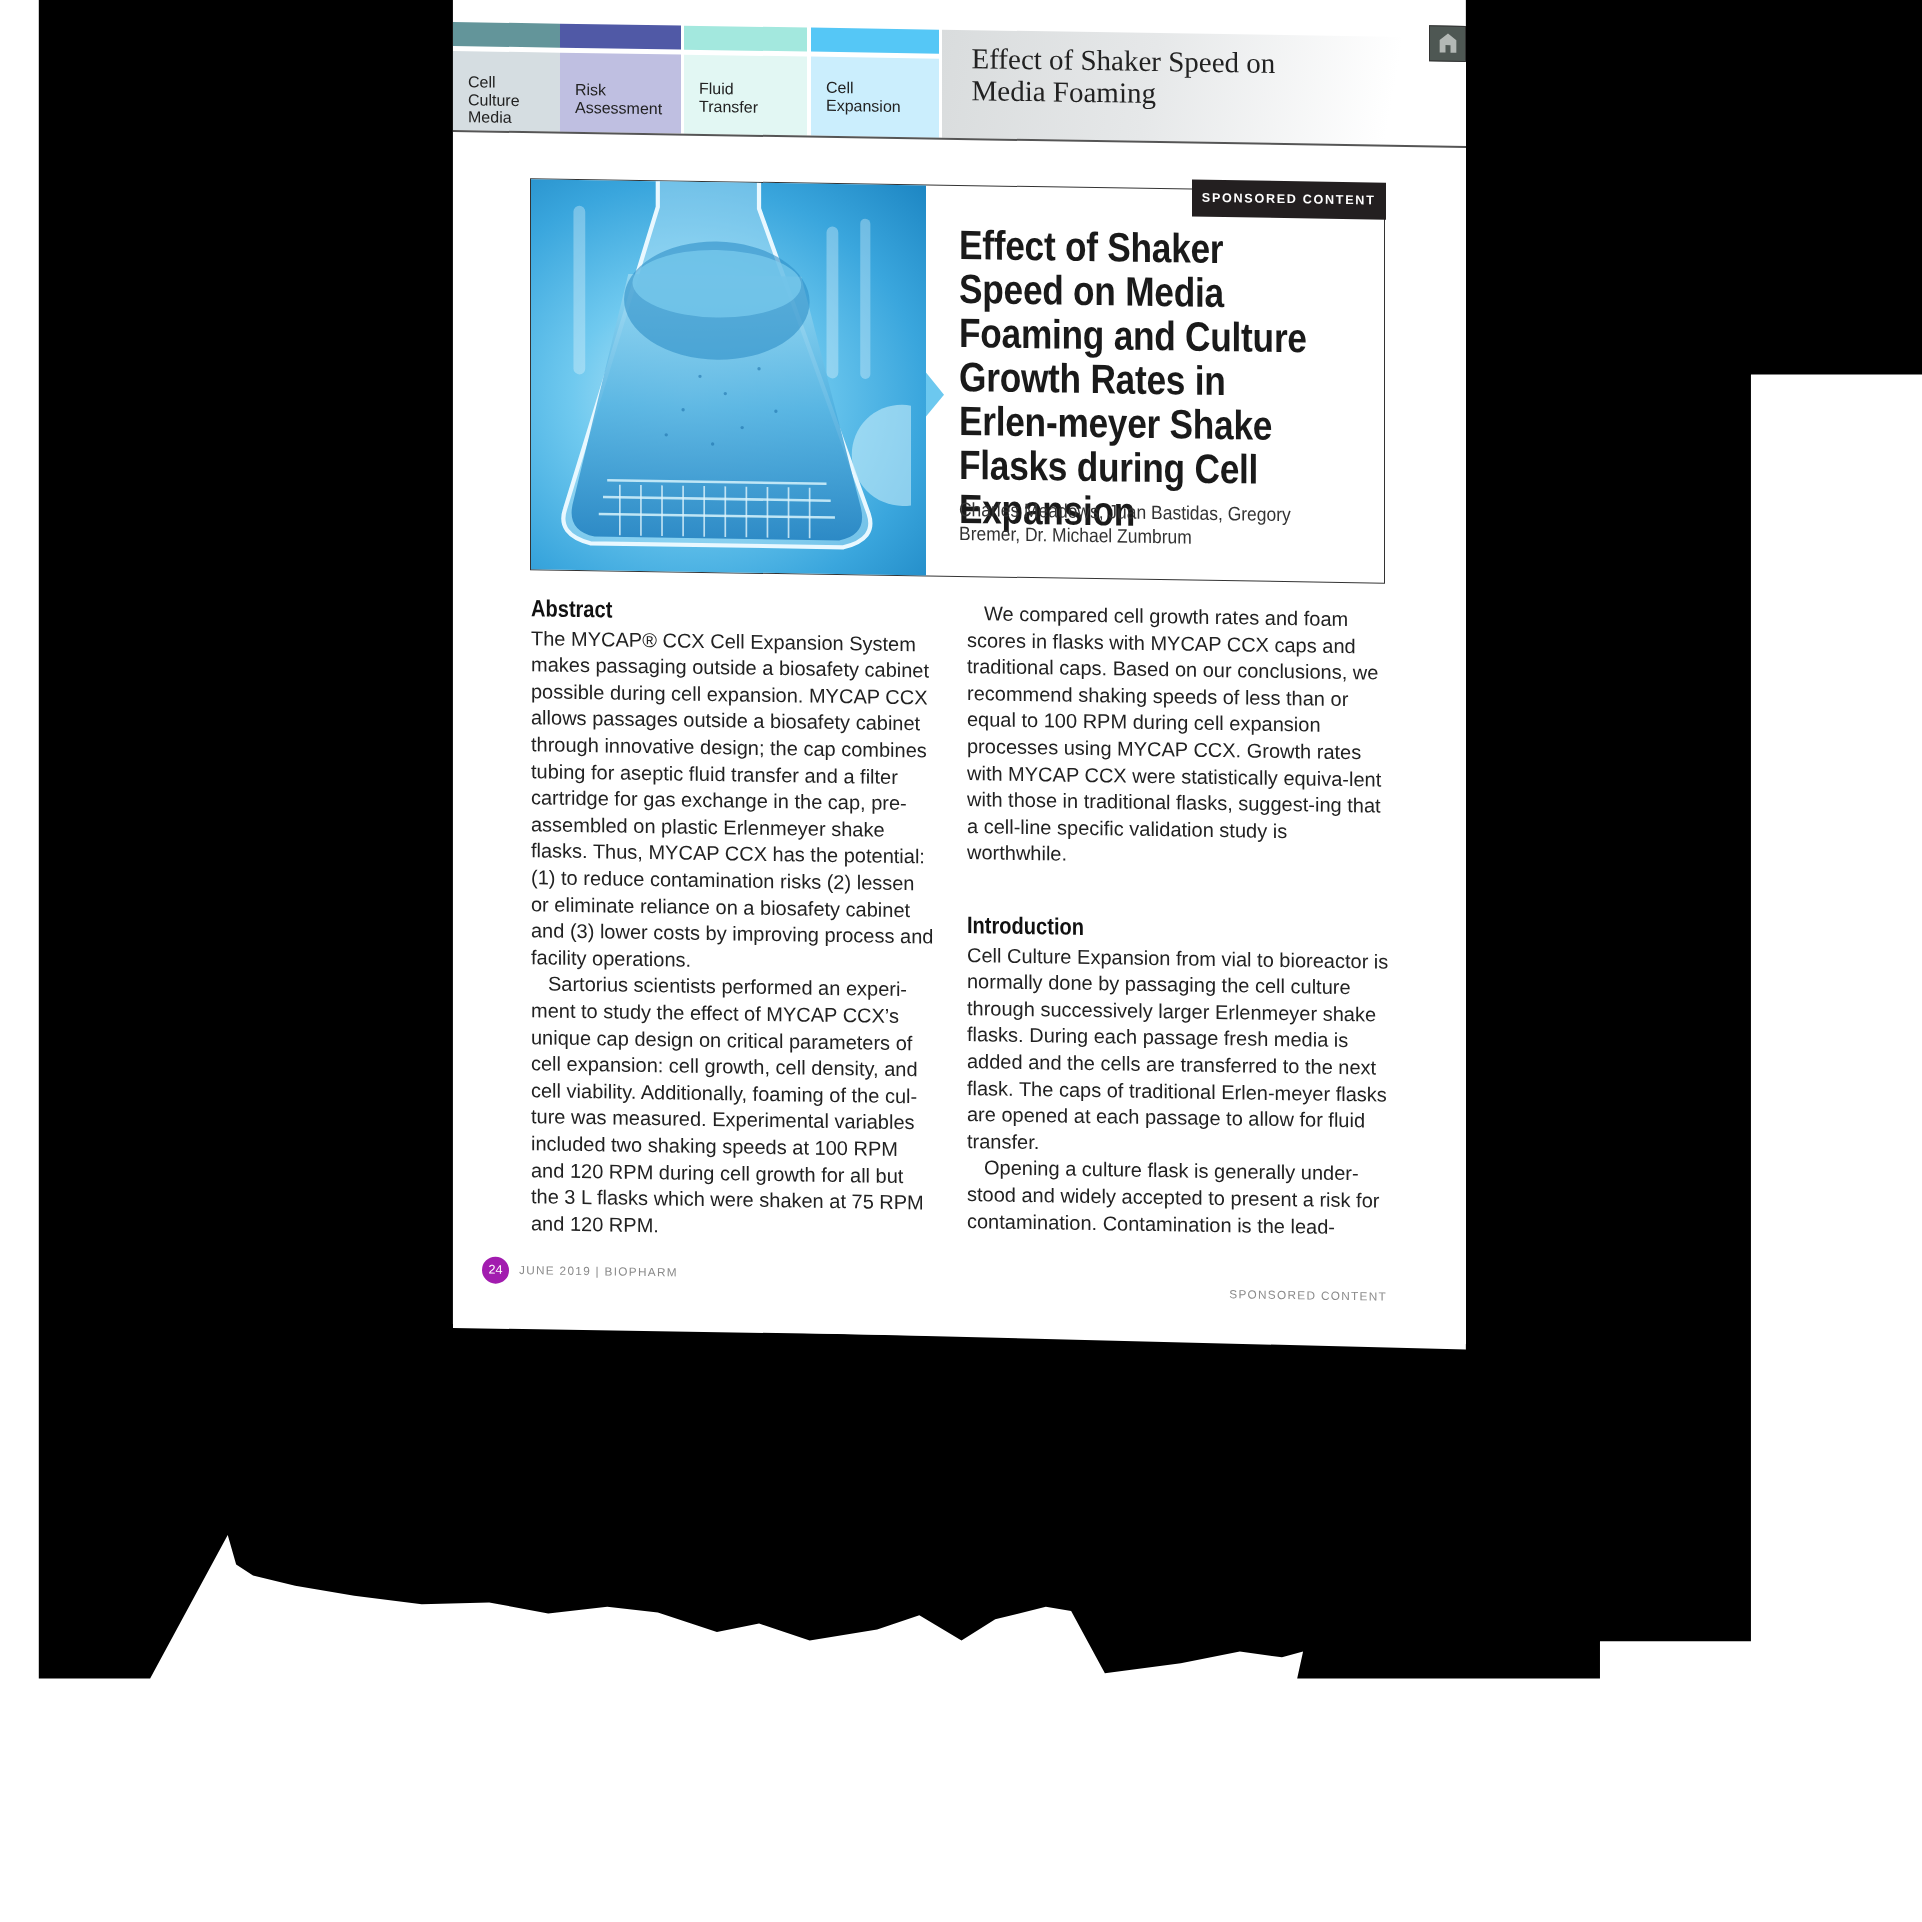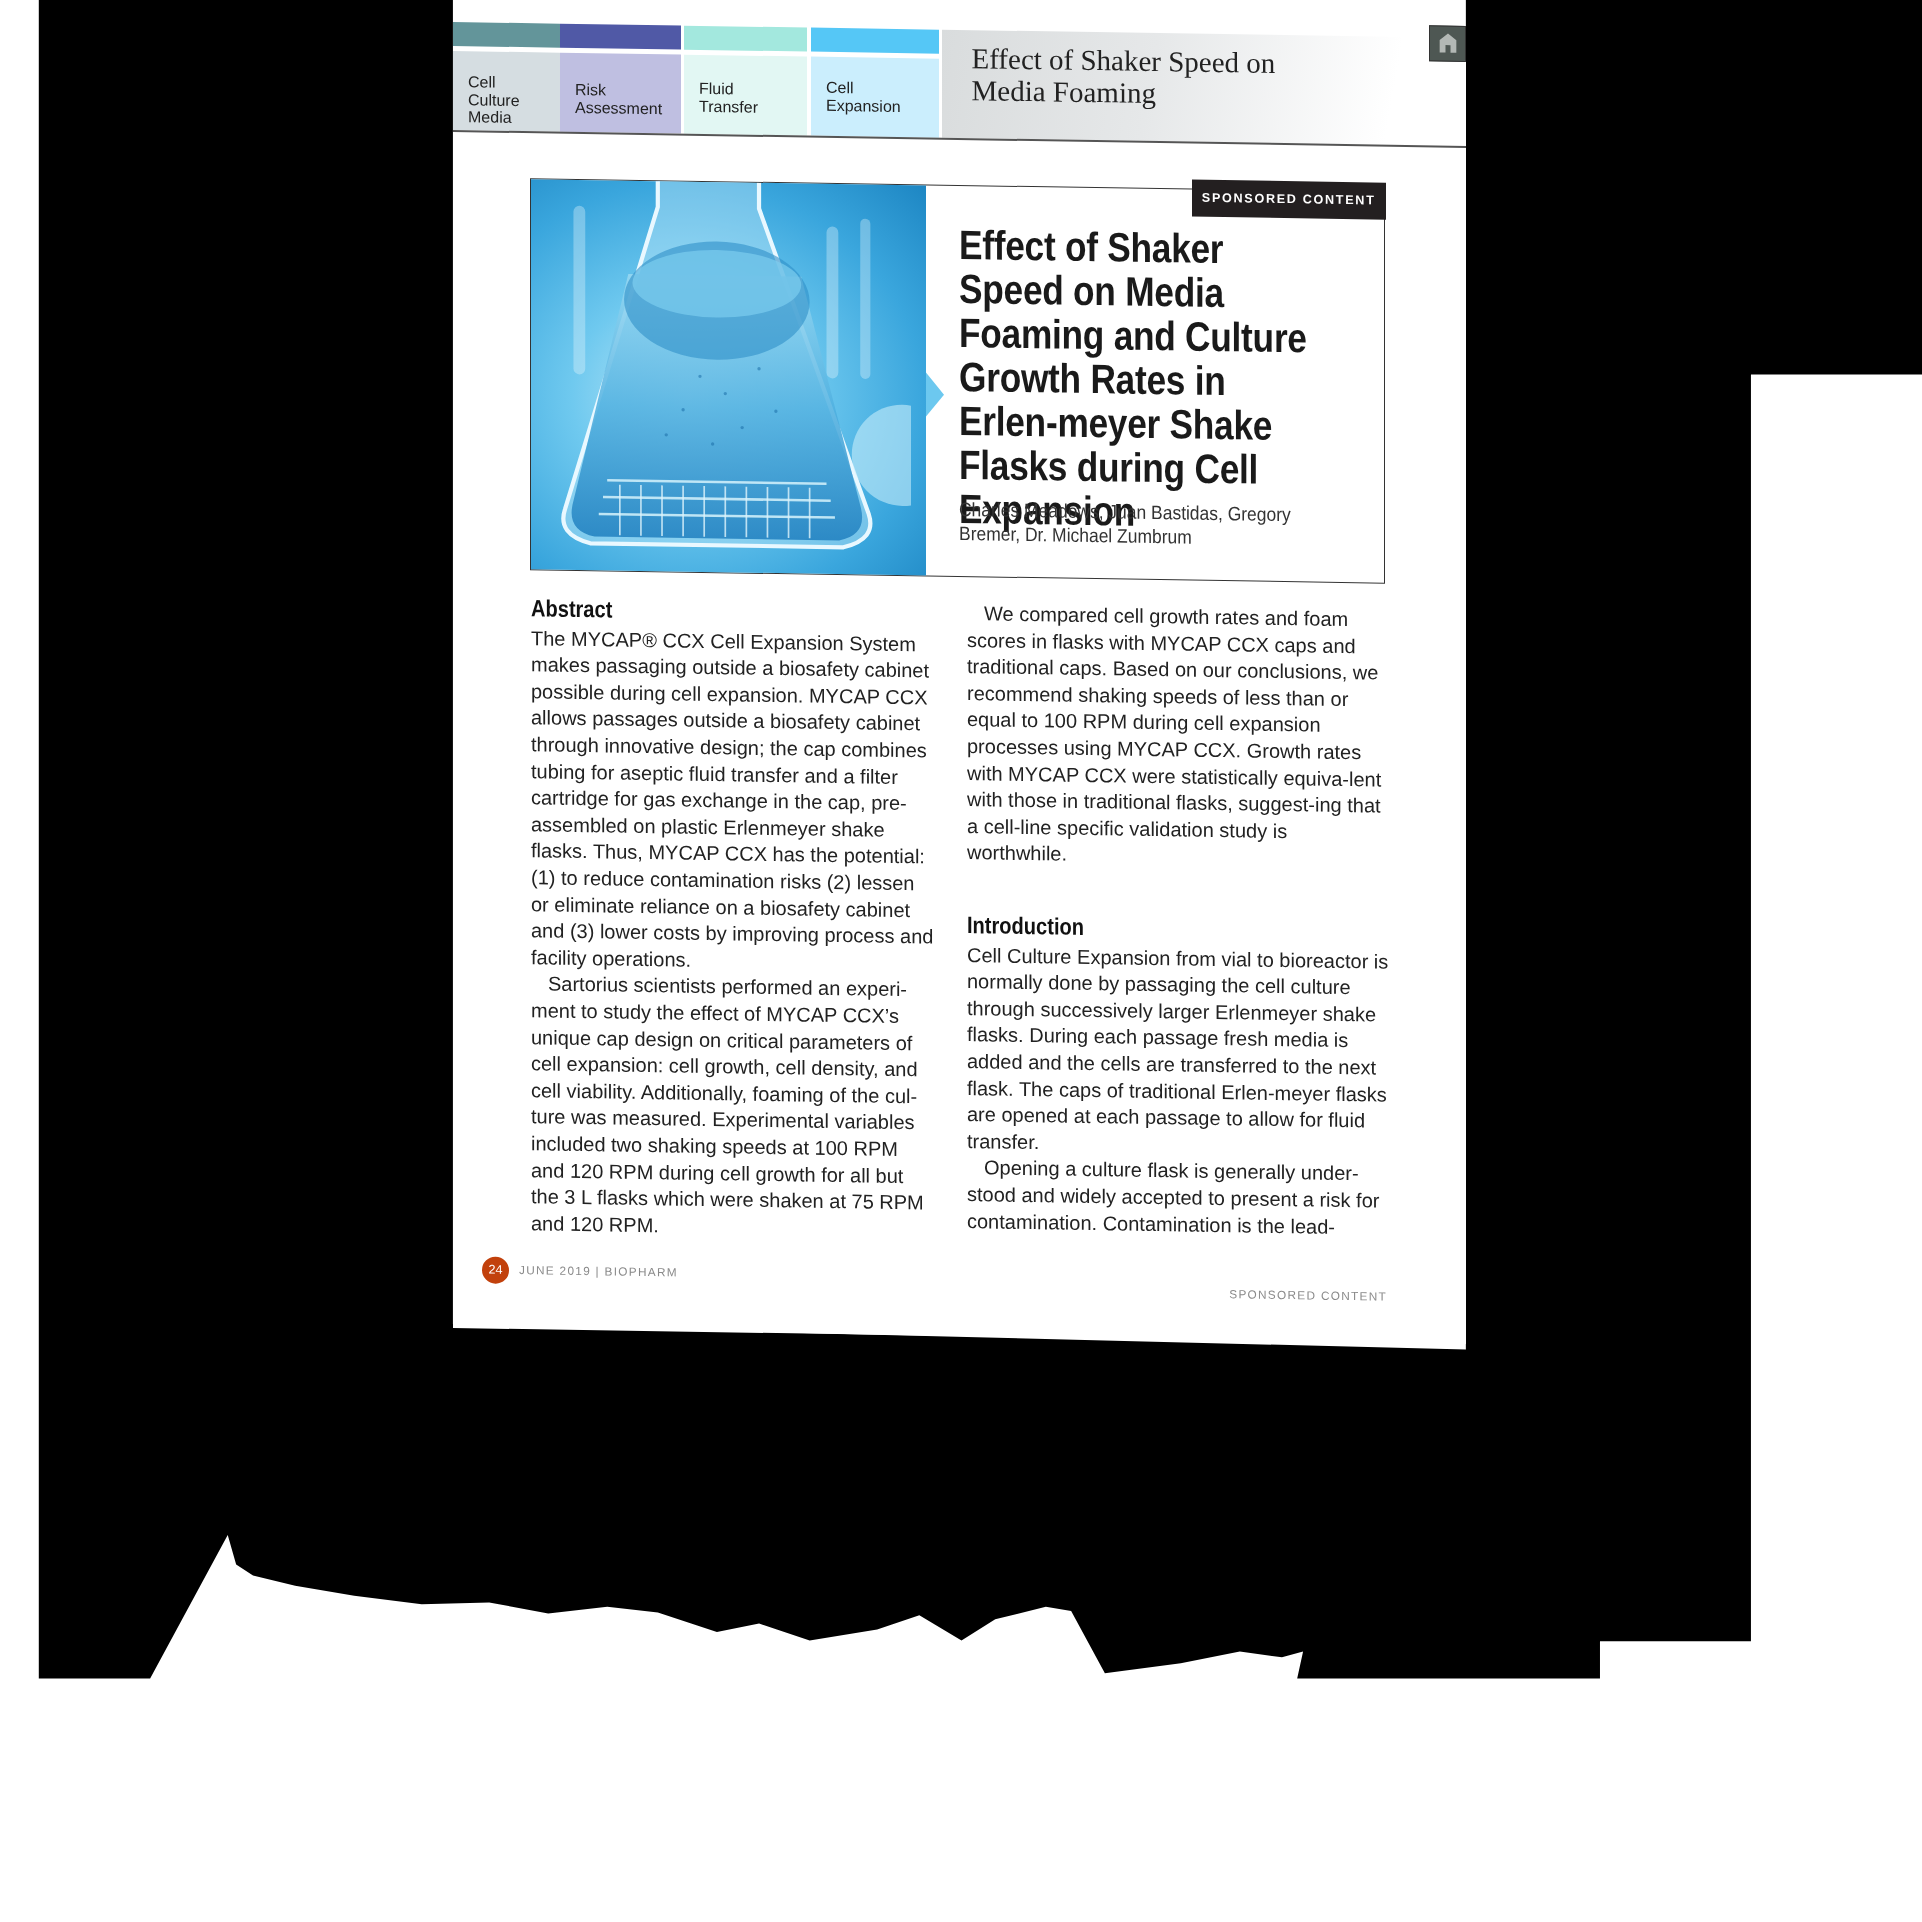--- a/index.html
+++ b/index.html
@@ -85,21 +85,21 @@
     transform: scaleX(0.85); transform-origin: left top; margin-bottom: 1.7px;
   }
   .para { margin: 0; }
   .para.indent { text-indent: 17px; }
   .gap { height: 44px; }
 
   
   .footer { position: absolute; left: 0; top: 1244px; width: 1013px; height: 51px; }
   .page-num {
     position: absolute; left: 29px; top: 0; width: 27px; height: 27px; border-radius: 50%;
-    background: #c2410c; color: #fff; font-size: 12.6px; line-height: 27px; text-align: center;
+    background: #a21caf; color: #fff; font-size: 12.6px; line-height: 27px; text-align: center;
   }
   .footer-left {
     position: absolute; left: 66px; top: 5.9px; font-size: 11.8px; letter-spacing: 1.3px; color: #8a8a8a;
   }
   .footer-right {
     position: absolute; right: 79px; top: 18.6px; font-size: 11.8px; letter-spacing: 1.3px; color: #8a8a8a;
   }
 </style>
 </head>
 <body>

